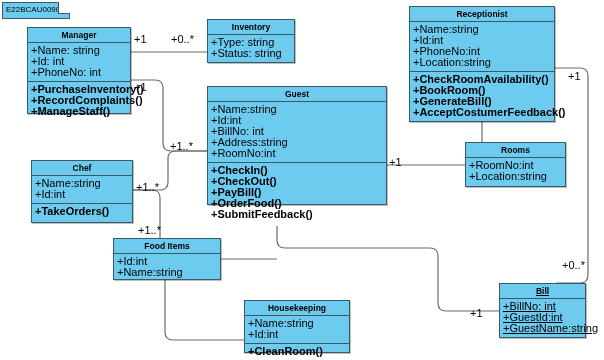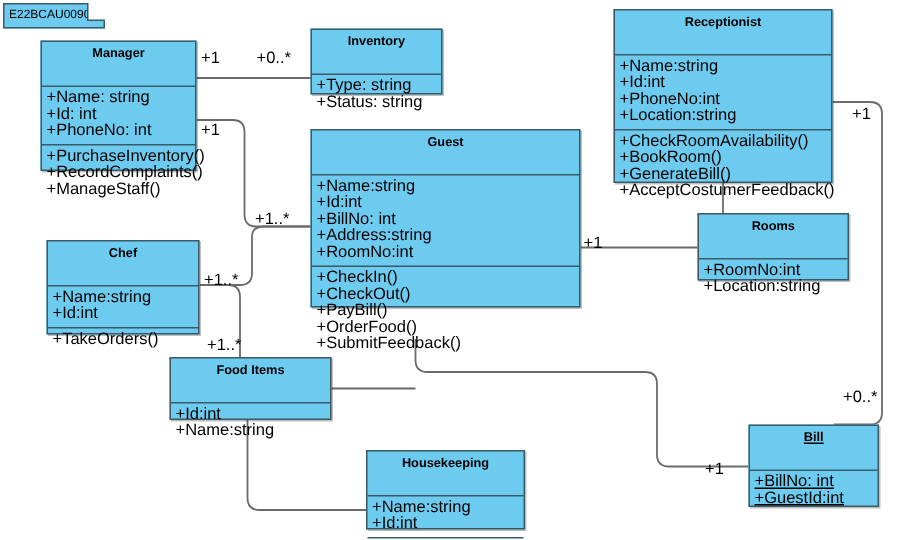--- a/index.html
+++ b/index.html
@@ -30,33 +30,34 @@
     box-sizing: border-box;
     background: #6ECBF0;
     border: 1px solid #3a5a66;
     box-shadow: 1px 1px 0 rgba(0,0,0,0.25);
   }
   .uml-name {
     text-align: center;
     font-weight: bold;
     font-size: 8.5px;
     color: #000000;
-    padding: 2px 2px 17px 2px;
+    padding: 2px 2px 2px 2px;
     border-bottom: 1px solid #3a5a66;
     line-height: 10px;
     letter-spacing: 0px;
   }
   .uml-compartment {
     padding: 2px 3px 3px 3px;
     font-size: 11px;
     color: #000000;
     line-height: 11px;
   }
   .uml-compartment.divided {
     border-top: 1px solid #3a5a66;
+    font-weight: bold;
   }
   .uml-attr {
     white-space: nowrap;
   }
   .note {
     position: absolute;
     box-sizing: border-box;
     background: #6ECBF0;
     border: 1px solid #3a5a66;
     font-size: 8px;
@@ -210,20 +211,21 @@
     <div class="uml-compartment divided">
       <div class="uml-attr">+CleanRoom()</div>
     </div>
   </div>
 
   <div class="uml-class" style="left:499px; top:283px; width:87px; height:55px;text-decoration:underline;">
     <div class="uml-name">Bill</div>
     <div class="uml-compartment">
       <div class="uml-attr">+BillNo: int</div>
       <div class="uml-attr">+GuestId:int</div>
+      <div class="uml-attr">+GuestName:string</div>
     </div>
   </div>
 
   <div class="mult" style="left:134px; top:33px;">+1</div>
   <div class="mult" style="left:171px; top:33px;">+0..*</div>
   <div class="mult" style="left:134px; top:81px;">+1</div>
   <div class="mult" style="left:170px; top:140px;">+1..*</div>
   <div class="mult" style="left:136px; top:181px;">+1..*</div>
   <div class="mult" style="left:138px; top:224px;">+1..*</div>
   <div class="mult" style="left:389px; top:156px;">+1</div>

